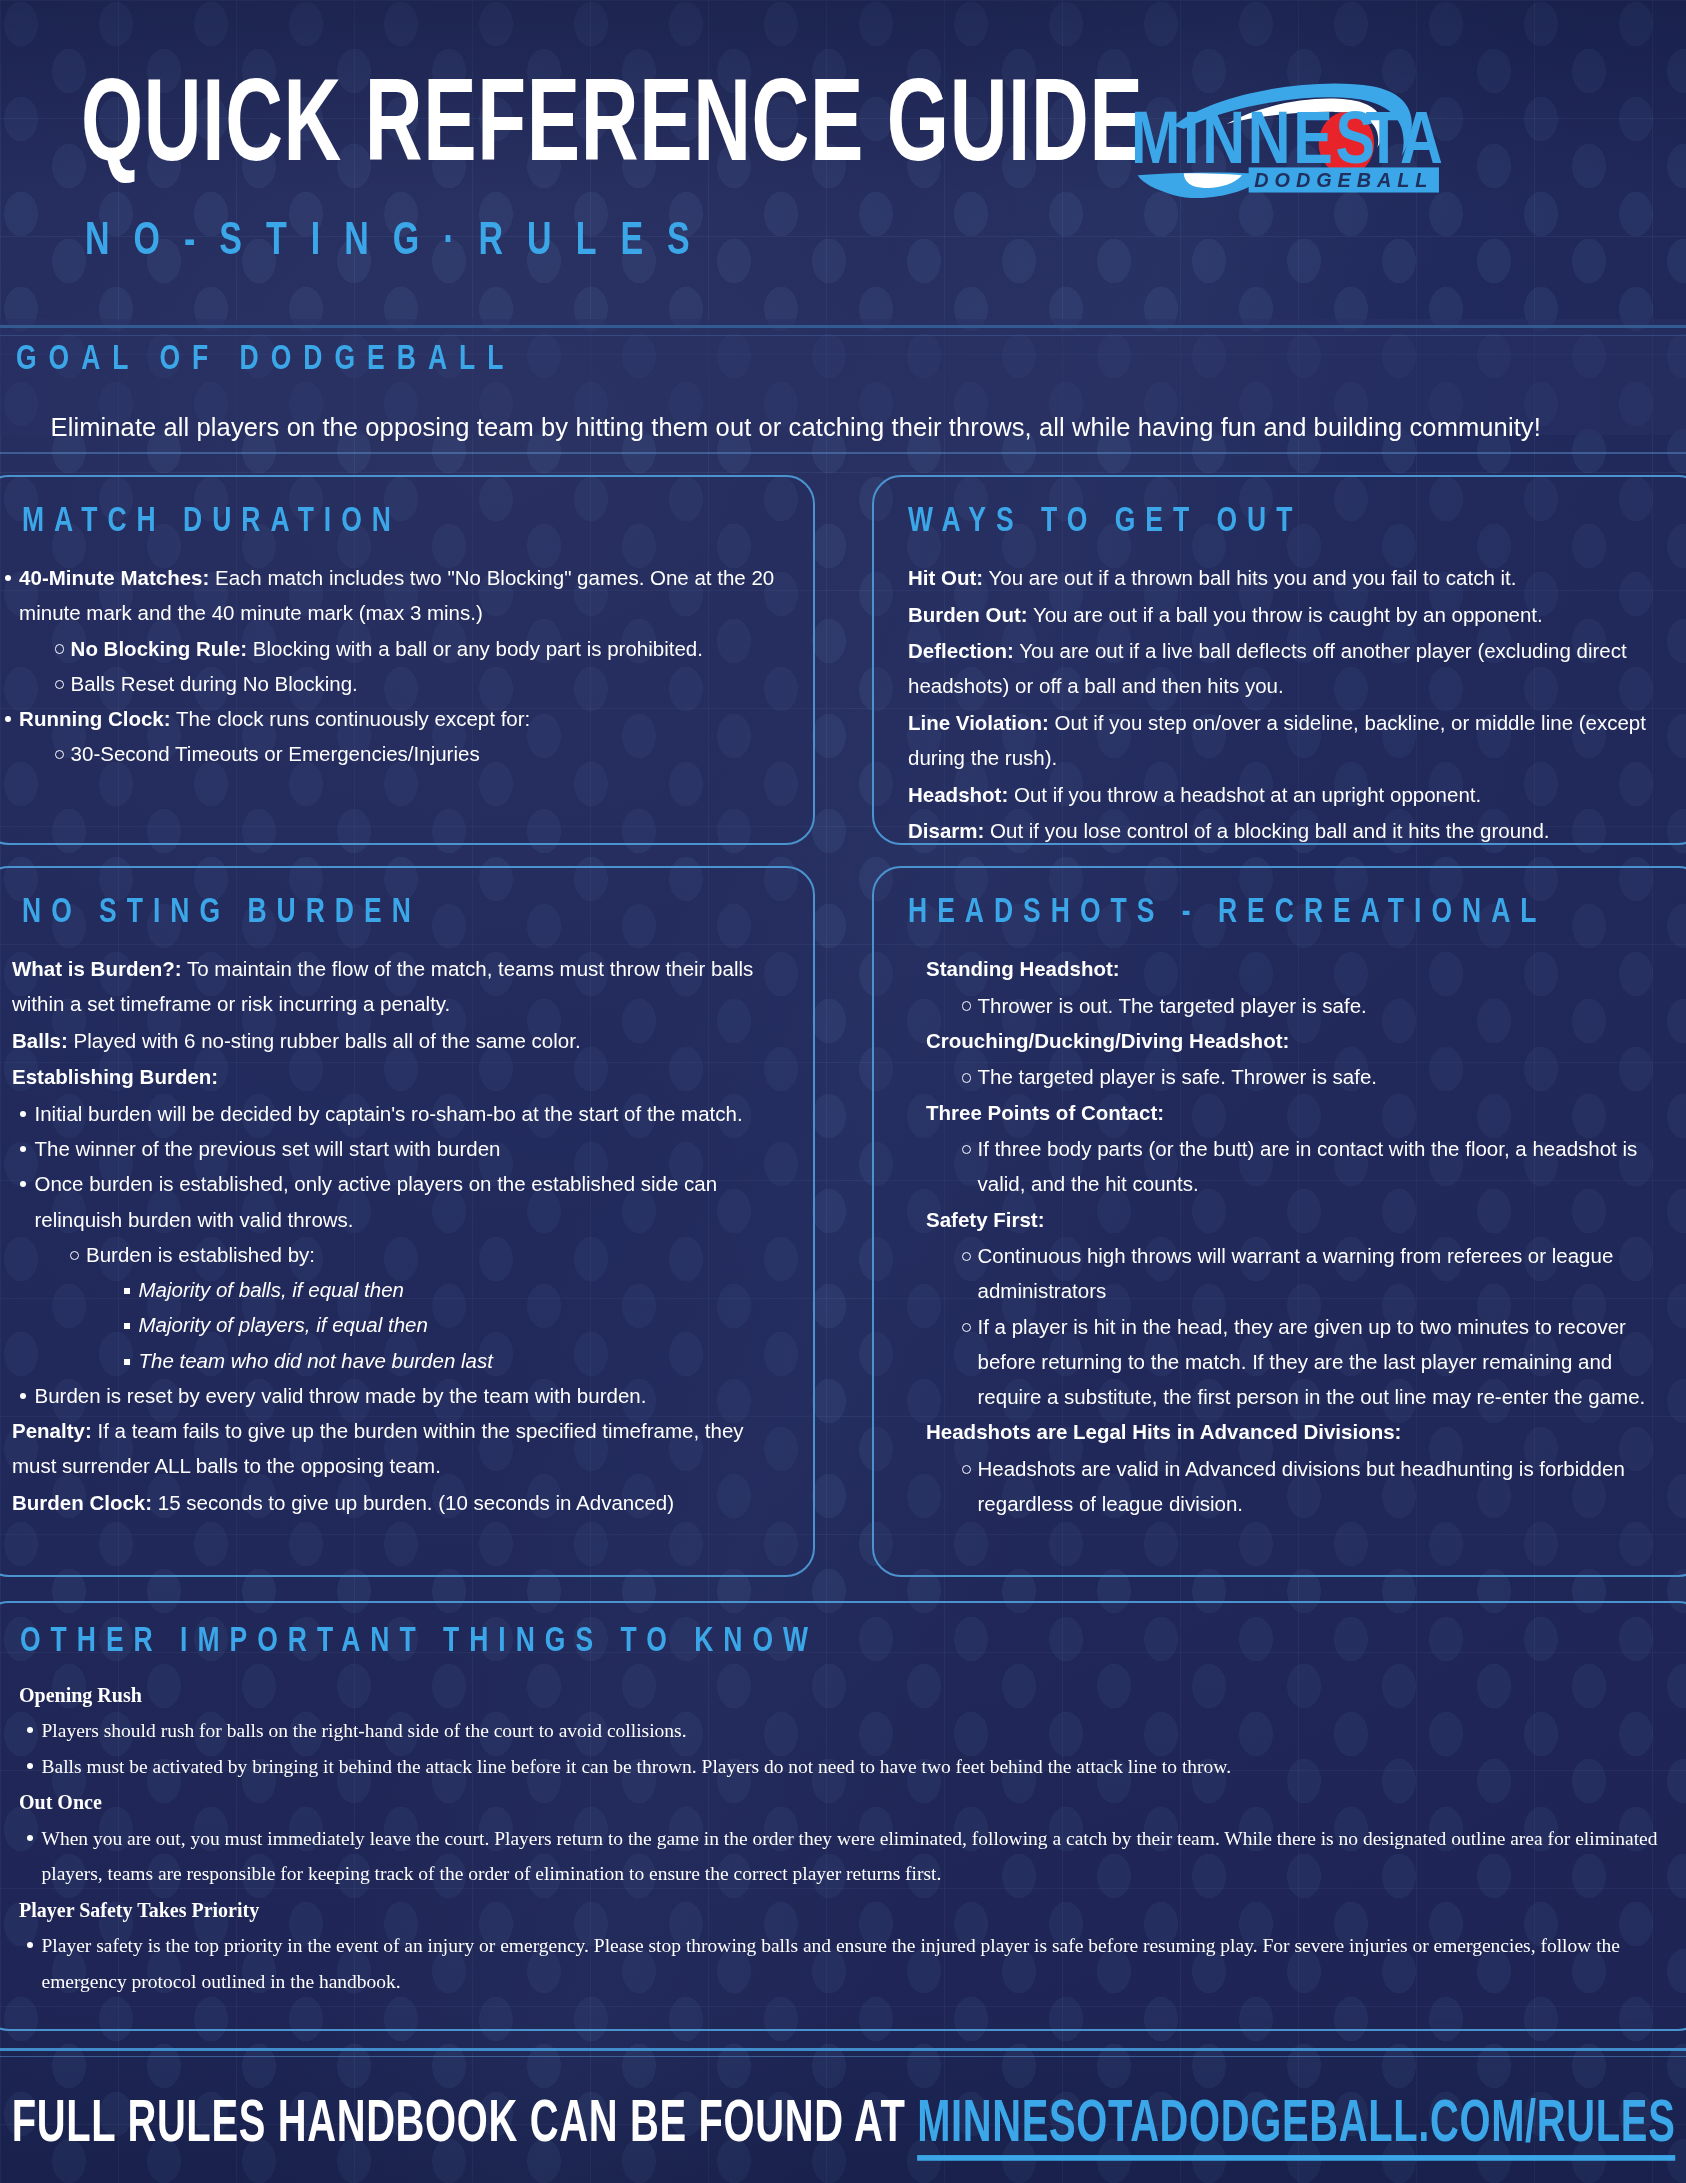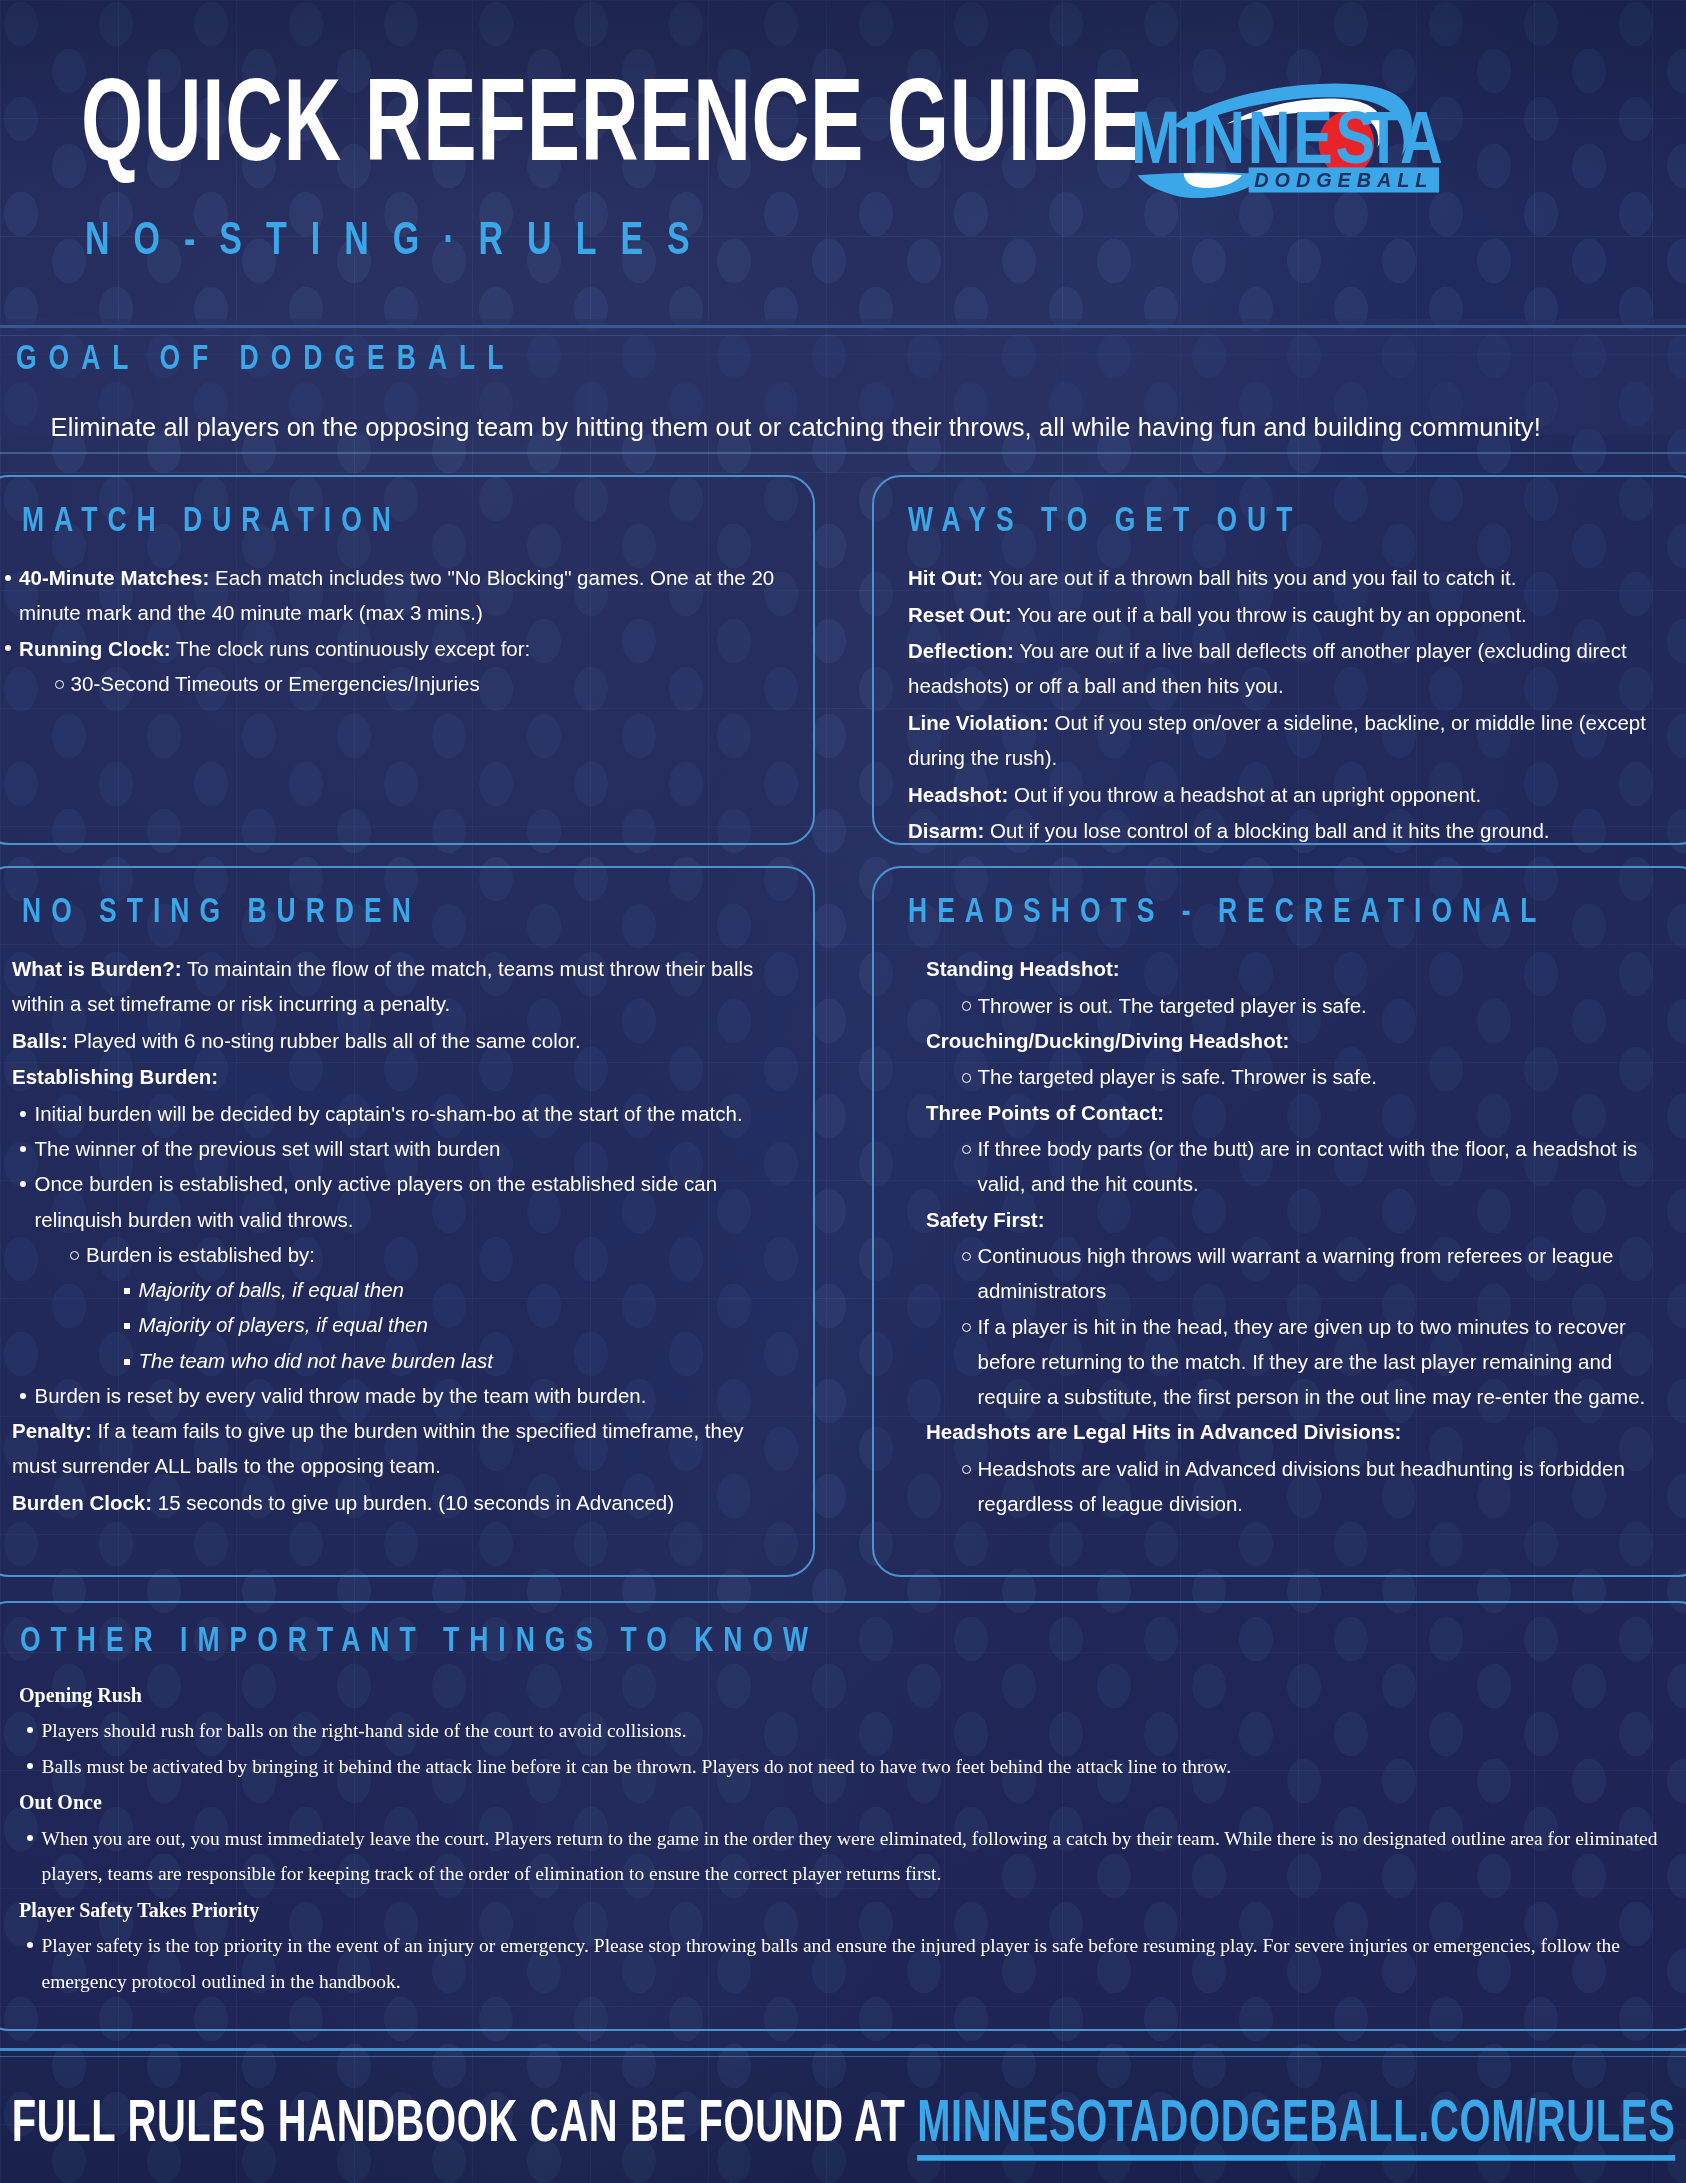--- a/index.html
+++ b/index.html
@@ -215,36 +215,40 @@
   </div>
   <div class="goal-text">Eliminate all players on the opposing team by hitting them out or catching their throws, all while having fun and building community!</div>
   <div class="goal-line"></div>
 
   <div class="card left c1" style="top:475px;width:835px;height:370px;">
     <div class="hd">MATCH DURATION</div>
     <div class="body">
       <ul>
         <li>
           <b>40-Minute Matches:</b><span> Each match includes two "No Blocking" games. One at the 20 minute mark and the 40 minute mark (max 3 mins.)</span>
+          <ul class="hollow lvl2">
+            <li><b>No Blocking Rule:</b><span> Blocking with a ball or any body part is prohibited.</span></li>
+            <li><span>Balls Reset during No Blocking.</span></li>
+          </ul>
         </li>
         <li>
           <b>Running Clock:</b><span> The clock runs continuously except for:</span>
           <ul class="hollow lvl2">
             <li><span>30-Second Timeouts or Emergencies/Injuries</span></li>
           </ul>
         </li>
       </ul>
     </div>
   </div>
 
   <div class="card right" style="top:475px;width:835px;height:370px;">
     <div class="hd">WAYS TO GET OUT</div>
     <div class="body">
       <div class="line"><b>Hit Out:</b><span> You are out if a thrown ball hits you and you fail to catch it.</span></div>
-      <div class="line"><b>Reset Out:</b><span> You are out if a ball you throw is caught by an opponent.</span></div>
+      <div class="line"><b>Burden Out:</b><span> You are out if a ball you throw is caught by an opponent.</span></div>
       <div class="line"><b>Deflection:</b><span> You are out if a live ball deflects off another player (excluding direct headshots) or off a ball and then hits you.</span></div>
       <div class="line"><b>Line Violation:</b><span> Out if you step on/over a sideline, backline, or middle line (except during the rush).</span></div>
       <div class="line"><b>Headshot:</b><span> Out if you throw a headshot at an upright opponent.</span></div>
       <div class="line"><b>Disarm:</b><span> Out if you lose control of a blocking ball and it hits the ground.</span></div>
     </div>
   </div>
 
   <div class="card left" style="top:866px;width:835px;height:711px;">
     <div class="hd">NO STING BURDEN</div>
     <div class="body" style="left:30px;right:32px;">

